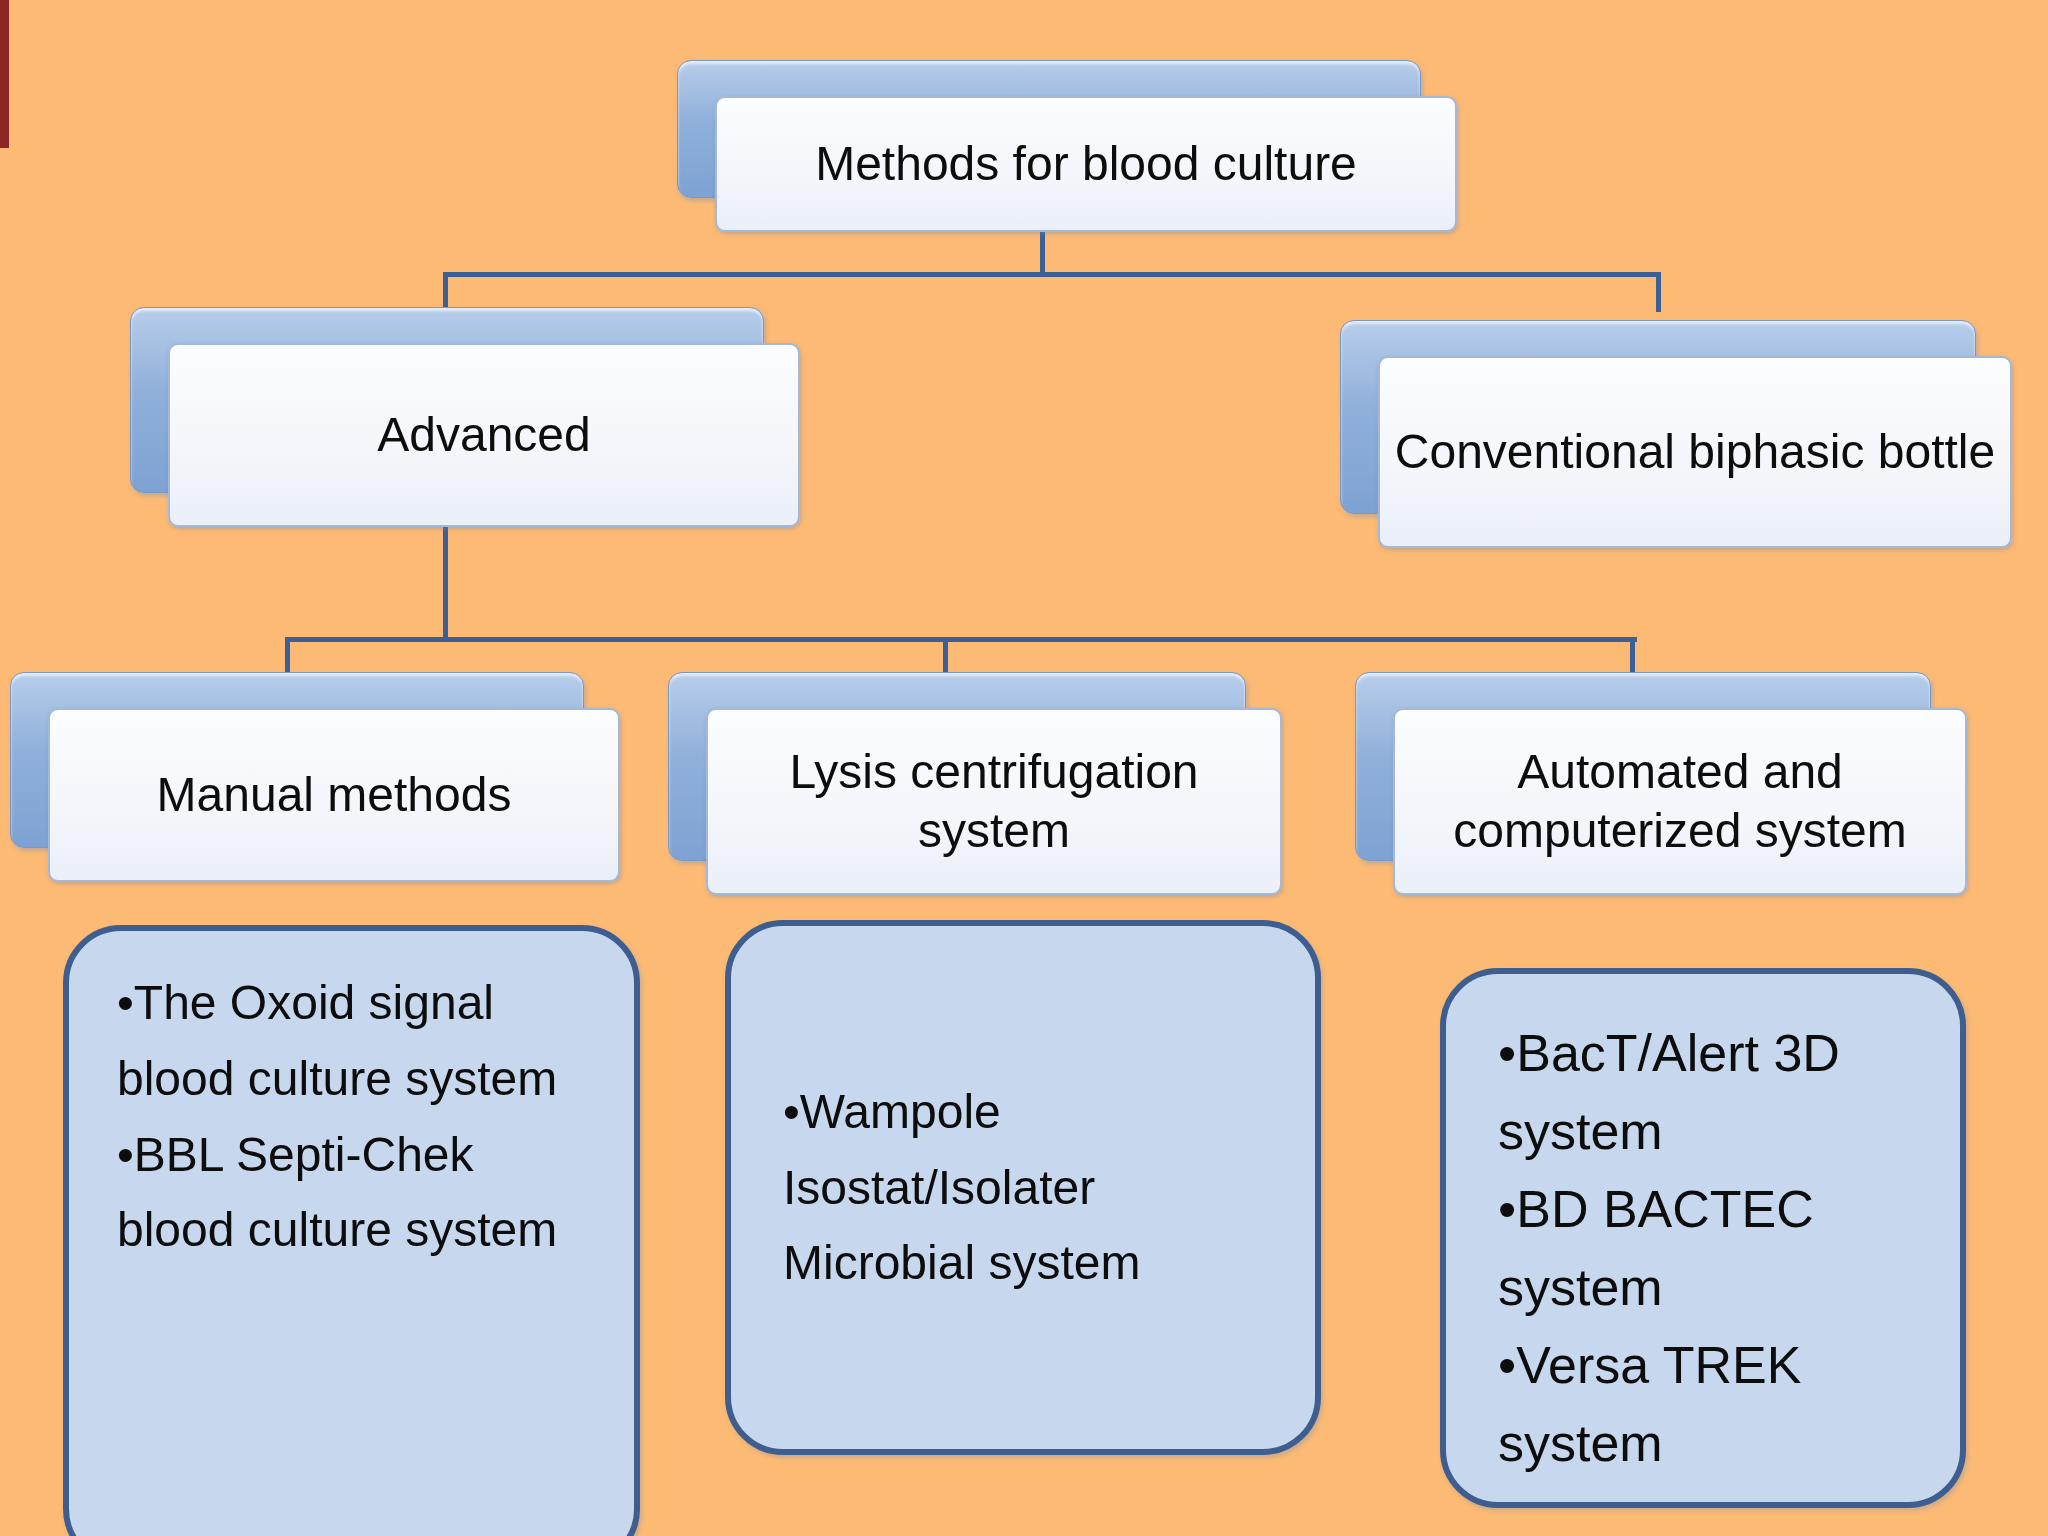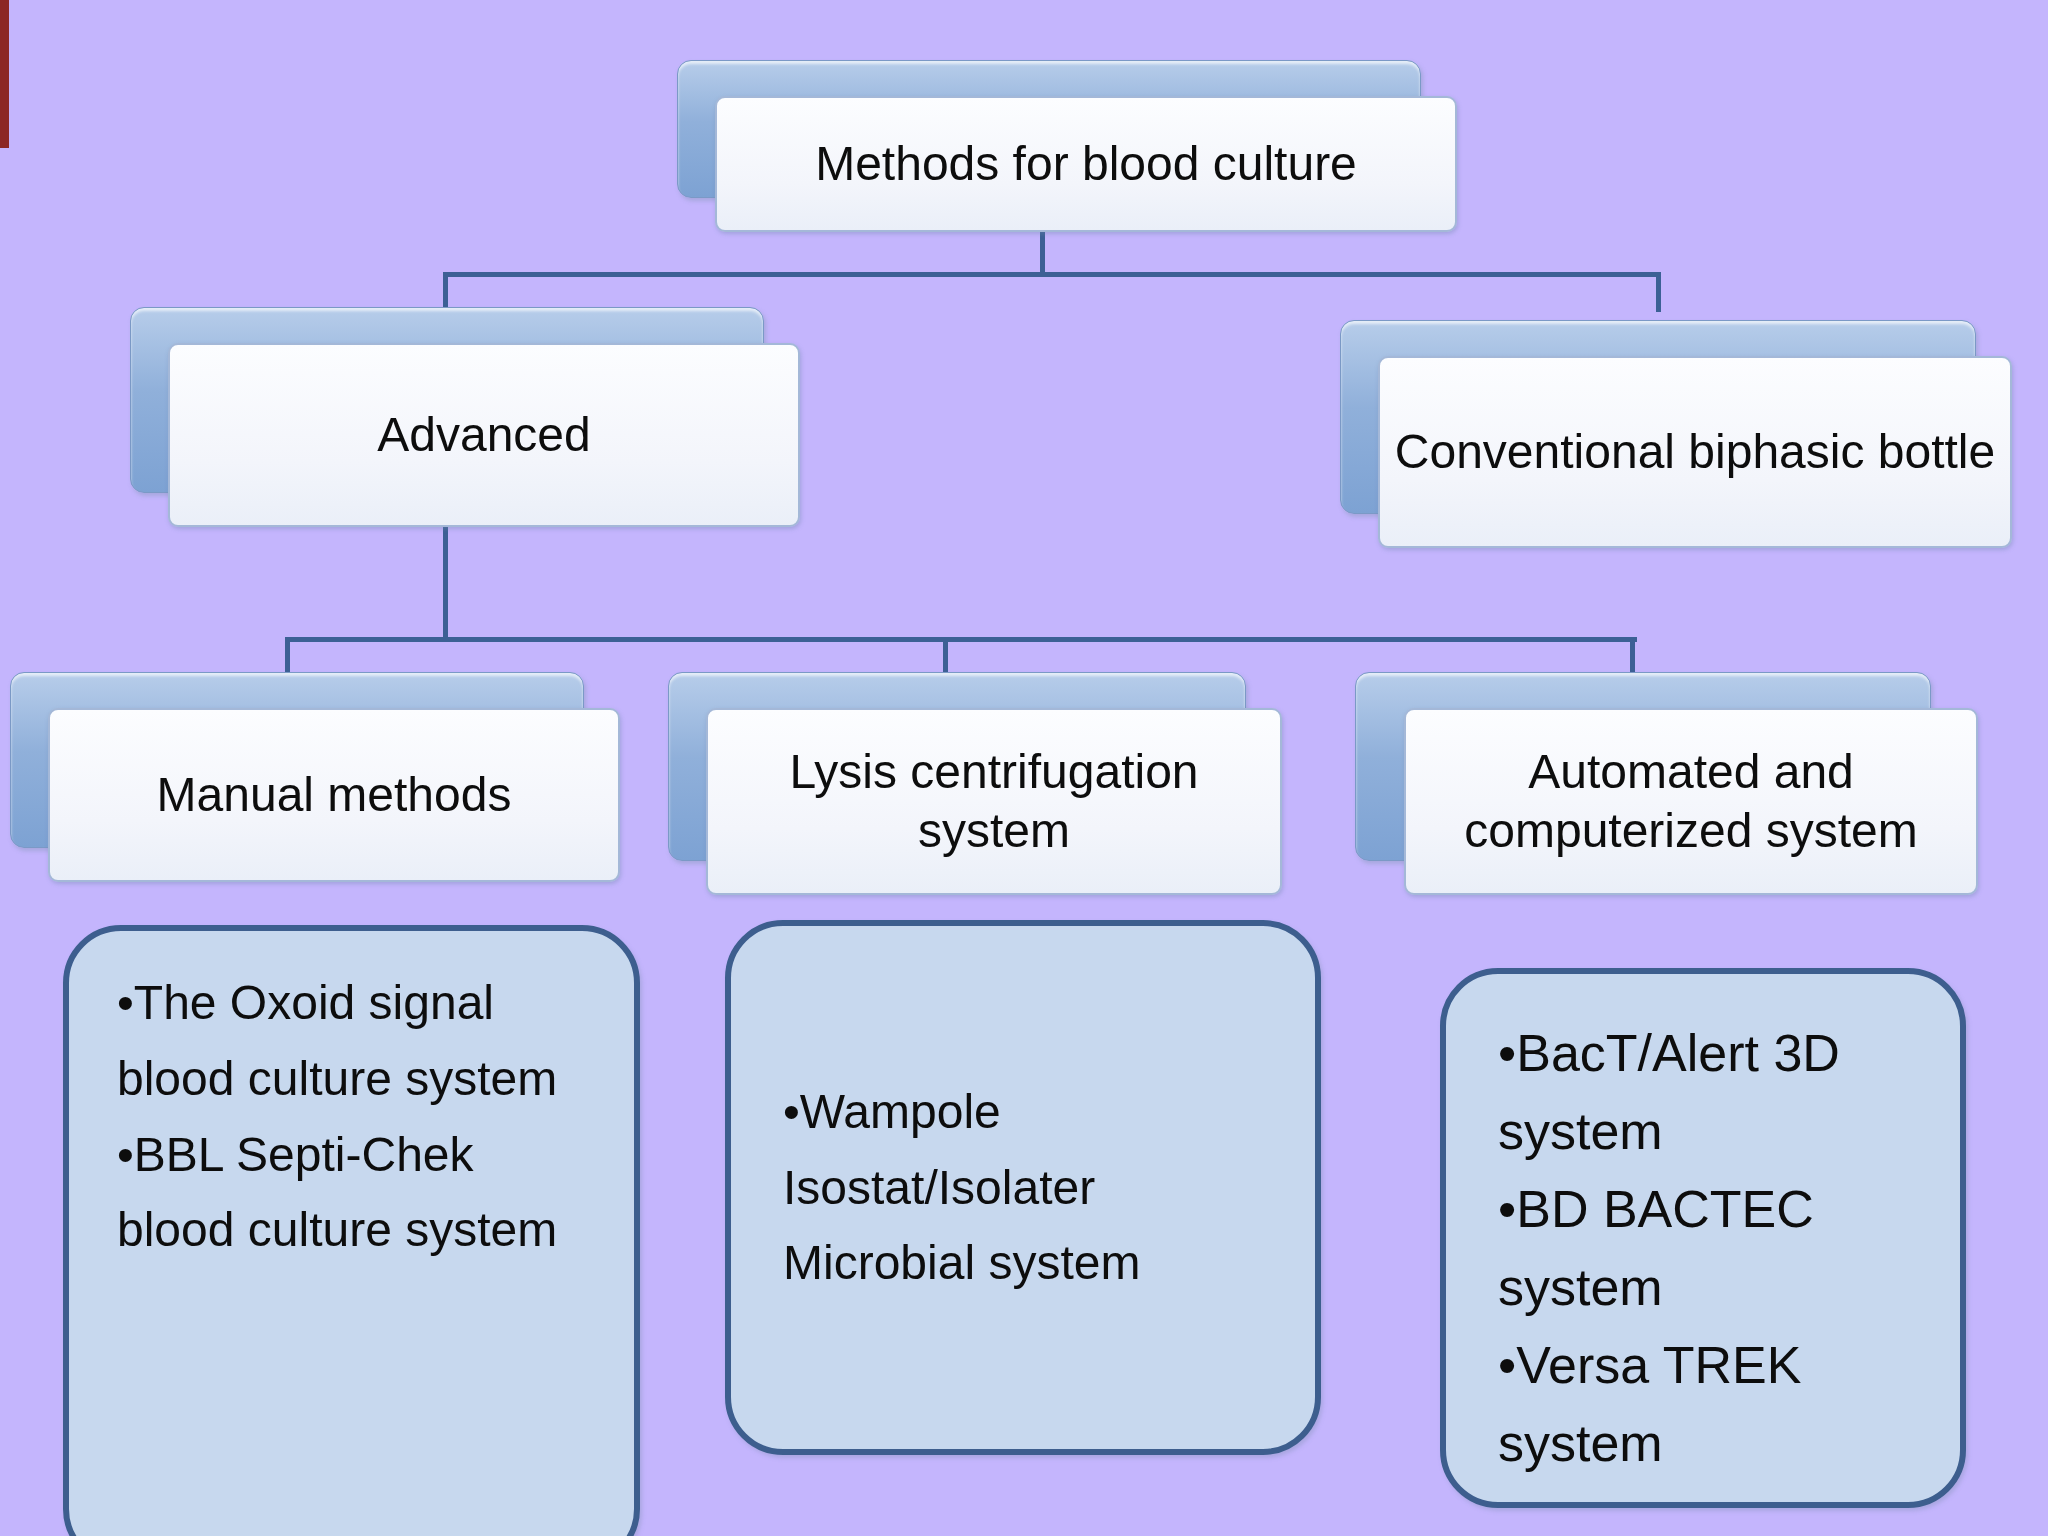--- a/index.html
+++ b/index.html
@@ -1,20 +1,20 @@
 <!DOCTYPE html>
 <html><head>
 <meta charset="utf-8">
 <style>
   html,body{margin:0;padding:0;background:#ffffff;}
   #canvas{
     position:relative;
     width:2048px;height:1536px;
     overflow:hidden;
-    background:#c4b5fd;
+    background:#fdba74;
     font-family:"Liberation Sans", sans-serif;
     color:#0d0d0d;
   }
   
   .node{position:absolute;}
   .node-shadow{
     position:absolute;left:0;top:0;
     border-radius:14px;
     background:linear-gradient(180deg,#b7cdea 0%,#90b0da 45%,#7da2d3 100%);
     border:1px solid #7b99c6;
@@ -71,21 +71,21 @@
   #node-manual{left:10px;top:672px;width:610px;height:210px;}
   #node-manual .node-shadow{width:572px;height:174px;}
   #node-manual .node-front{left:38px;top:36px;width:572px;height:174px;}
 
   #node-lysis{left:668px;top:672px;width:614px;height:223px;}
   #node-lysis .node-shadow{width:576px;height:187px;}
   #node-lysis .node-front{left:38px;top:36px;width:576px;height:187px;}
 
   #node-automated{left:1355px;top:672px;width:612px;height:223px;}
   #node-automated .node-shadow{width:574px;height:187px;}
-  #node-automated .node-front{left:38px;top:36px;width:574px;height:187px;margin-left:11px;}
+  #node-automated .node-front{left:38px;top:36px;width:574px;height:187px;}
 
   
   #c-root-stub{left:1040px;top:228px;width:5px;height:48px;}
   #c-row1-h{left:443px;top:272px;width:1218px;height:5px;}
   #c-drop-advanced{left:443px;top:272px;width:5px;height:40px;}
   #c-drop-conventional{left:1656px;top:272px;width:5px;height:40px;}
   #c-advanced-stub{left:443px;top:523px;width:5px;height:119px;}
   #c-row2-h{left:285px;top:637px;width:1352px;height:5px;}
   #c-drop-manual{left:285px;top:637px;width:5px;height:40px;}
   #c-drop-lysis{left:943px;top:637px;width:5px;height:40px;}

